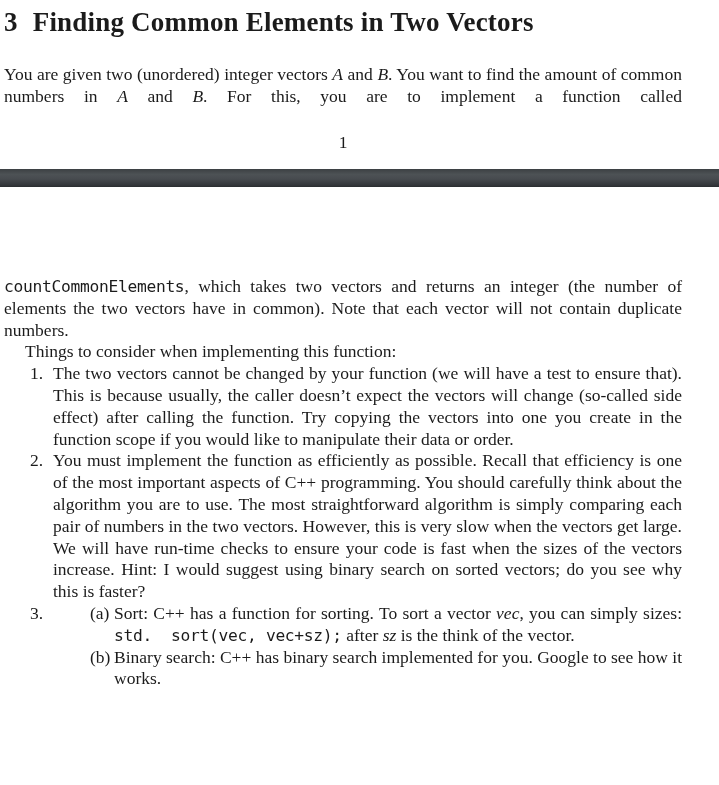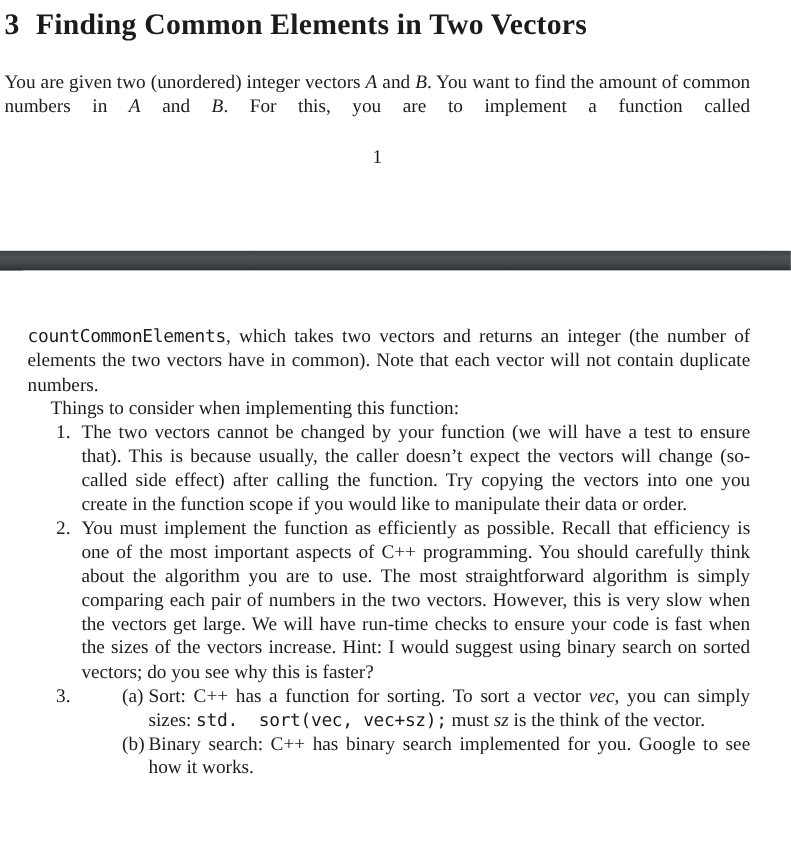--- a/index.html
+++ b/index.html
@@ -7,22 +7,22 @@
     width:719px;height:785px;background:#ffffff;overflow:hidden;
     font-family:"Liberation Serif","DejaVu Serif",serif;
     color:#1b1b1b;
     -webkit-font-smoothing:antialiased;
   }
   .viewer{width:719px;height:785px;}
   .page{
     box-sizing:border-box;background:#ffffff;overflow:hidden;
     padding-left:4px;padding-right:37px;
   }
-  .page-1{height:228px;padding-top:5px;}
-  .page-2{height:574px;padding-top:49px;margin-left:21px;}
+  .page-1{height:169px;padding-top:5px;}
+  .page-2{height:574px;padding-top:89px;}
   .separator{
     height:18px;width:719px;
     background:linear-gradient(180deg,#3c4043 0%,#4d5255 30%,#474b4f 55%,#33363a 90%,#2a2d30 100%);
   }
   .section-heading{
     margin:0;font-size:27px;font-weight:700;line-height:34px;
     letter-spacing:0.2px;white-space:nowrap;
   }
   .sec-num{margin-right:15px;}
   .para{
@@ -72,21 +72,21 @@
 
       <div class="para l1-item">
         <span class="l1-marker">2.</span><span>You must implement the function as efficiently as possible. Recall that efficiency is one of the most important aspects of C++ programming. You should carefully think about the algorithm you are to use. The most straightforward algorithm is simply comparing each pair of numbers in the two vectors. However, this is very slow when the vectors get large. We will have run-time checks to ensure your code is fast when the sizes of the vectors increase. Hint: I would suggest using binary search on sorted vectors; do you see why this is faster?</span>
       </div>
 
       <div class="para l1-item">
         <span class="l1-marker">3.</span>
 
         <div>
           <div class="para l2-item">
-            <span class="l2-marker">(a)</span><span>Sort: C++ has a function for sorting. To sort a vector </span><span class="math">vec</span><span>, you can simply sizes: </span><span class="mono">std.&nbsp; sort(vec, vec+sz);</span><span> must </span><span class="math">sz</span><span> is the think of the vector.</span>
+            <span class="l2-marker">(a)</span><span>Sort: C++ has a function for sorting. To sort a vector </span><span class="math">vec</span><span>, you can simply sizes: </span><span class="mono">std.&nbsp; sort(vec, vec+sz);</span><span> after </span><span class="math">sz</span><span> is the think of the vector.</span>
           </div>
 
           <div class="para l2-item">
             <span class="l2-marker">(b)</span><span>Binary search: C++ has binary search implemented for you. Google to see how it works.</span>
           </div>
         </div>
       </div>
 
     </div>
   </section>

